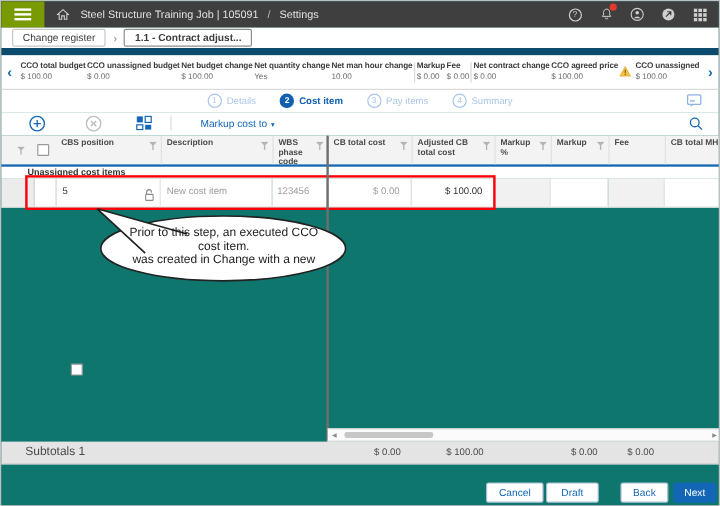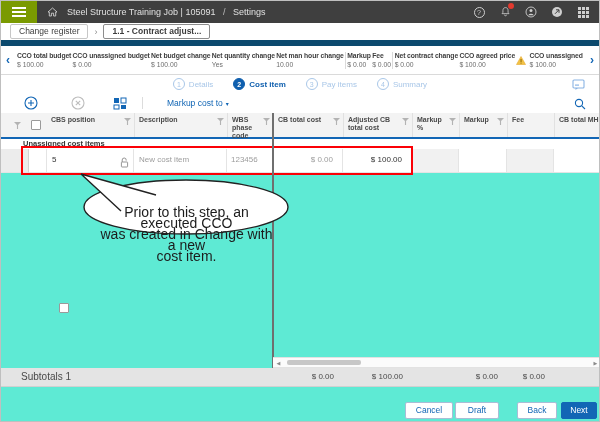--- a/index.html
+++ b/index.html
@@ -1,17 +1,17 @@
 <!DOCTYPE html>
 <html><head>
 <meta charset="utf-8">
 <style>
   * { margin:0; padding:0; box-sizing:border-box; }
   body { background:#888; font-family:"Liberation Sans", sans-serif; }
-  .page { position:relative; width:600px; height:422px; background:#5eead4;
+  .page { position:relative; width:600px; height:422px; background:#0f766e;
           border:1px solid #bfbfbf; overflow:hidden; font-family:"Liberation Sans", sans-serif;text-decoration:underline; }
   .abs { position:absolute; }
 
   
   .topbar { position:absolute; left:0; top:0; width:100%; height:22px; background:#3f3f3f;
             display:flex; align-items:center; }
   .hamburger { width:36px; height:22px; background:#7a9a01; display:flex; flex-direction:column;
                justify-content:center; align-items:center; gap:2px; cursor:pointer; }
   .hamburger i { display:block; width:14px; height:2px; background:#fff; }
   .tb-ico { width:14px; height:14px; display:flex; align-items:center; justify-content:center;
@@ -100,22 +100,22 @@
   .cell.num { text-align:right; padding-right:9px; }
   .muted { color:#9d9d9d; }
   .dark  { color:#333; }
 
   .red-box { position:absolute; left:20px; top:145px; width:392px; height:29px;
              border:2px solid #fb0006; pointer-events:none; }
 
   .freeze { position:absolute; left:271px; top:112px; width:2px; height:274px; background:#6f6f6f; }
 
   
-  .callout-text { position:absolute; left:95px; top:206px; width:181px; text-align:center;
-                  font-size:14px; line-height:11px; color:#1c1c1c; }
+  .callout-text { position:absolute; left:95px; top:188px; width:181px; text-align:center;
+                  font-size:10px; line-height:11px; color:#1c1c1c; }
 
   
   .hscroll { position:absolute; left:272px; top:356px; width:328px; height:11px; background:#fbfbfb;
              border-top:1px solid #e2e2e2; border-bottom:1px solid #e2e2e2; display:flex; align-items:center; }
   .scroll-arrow { width:11px; text-align:center; font-size:5px; color:#8a8a8a; cursor:pointer; }
   .thumb { margin-left:3px; width:74px; height:5px; background:#c7c7c7; border-radius:2px; cursor:grab; }
   .scroll-arrow.right { margin-left:auto; }
 
   .subtotals { position:absolute; left:0; top:367px; width:600px; height:19px; background:#e4e4e4;
                border-bottom:1px solid #d0d0d0; }
@@ -395,22 +395,22 @@
 
   <div class="freeze"></div>
 
   <svg class="abs" style="left:60px; top:172px" width="250" height="64" viewBox="0 0 250 64">
     <ellipse cx="125" cy="34" rx="102" ry="27" fill="#fff" stroke="#222" stroke-width="1.4"></ellipse>
     <path d="M20 1 L95 22 L60 38 Z" fill="#fff" stroke="none"></path>
     <path d="M20 1 L95 22 M20 1 L60 38" fill="none" stroke="#222" stroke-width="1.4"></path>
   </svg>
   <div class="callout-text">
     <div>Prior to this step, an executed CCO</div>
+    <div>cost item.</div>
     <div>was created in Change with a new</div>
-    <div>cost item.</div>
   </div>
 
   <div class="hscroll">
     <span class="scroll-arrow">◀</span>
     <span class="thumb"></span>
     <span class="scroll-arrow right">▶</span>
   </div>
 
   <div class="subtotals">
     <span class="stlabel">Subtotals 1</span>

